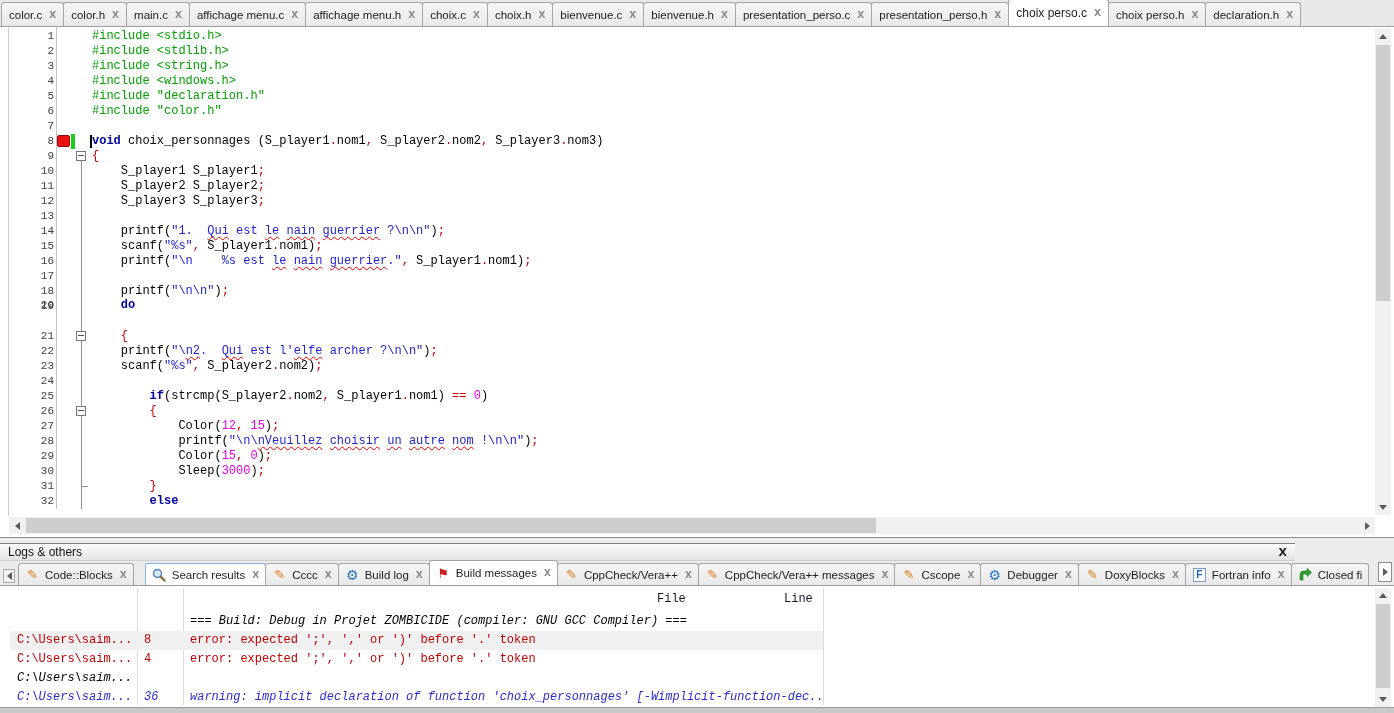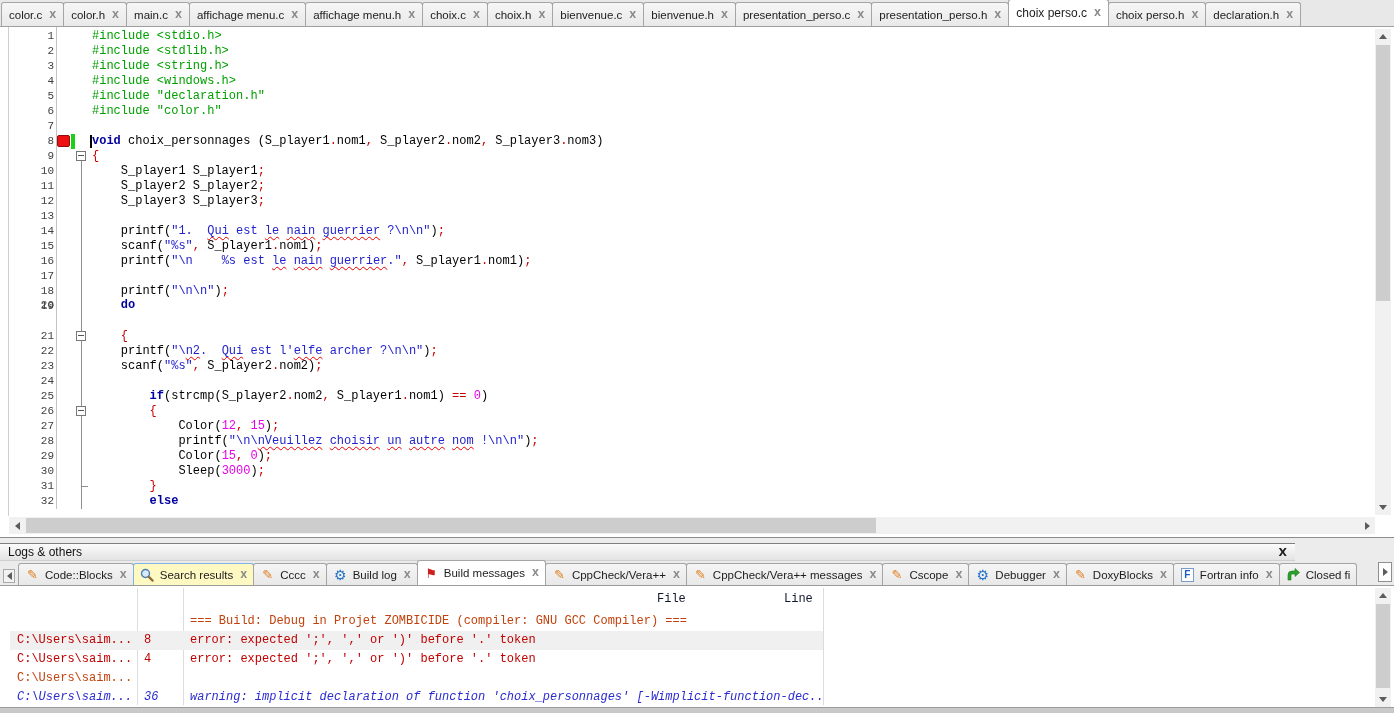--- a/index.html
+++ b/index.html
@@ -55,41 +55,41 @@
     display:flex; align-items:center; padding:0 8px; font-size:12px; color:#111; }
   #logs-close { margin-left:auto; font-weight:bold; font-size:11px; color:#222; font-family:"DejaVu Sans",sans-serif; cursor:default; }
 
   
   #logs-tabs { position:absolute; left:0; top:561px; width:1394px; height:25px;
     background:#ebebeb; border-bottom:1px solid #9c9c9c; display:flex; align-items:flex-end; padding-left:18px; }
   .ltab { display:flex; align-items:center; height:22px; padding:0 6px;
     background:linear-gradient(#f5f5f5,#e8e8e8); border:1px solid #a5a5a5; border-bottom:none;
     border-radius:3px 3px 0 0; margin-right:-1px; font-size:11.5px; color:#1c1c1c; white-space:nowrap; cursor:default; }
   .ltab.active { height:25px; background:#ffffff; z-index:3; position:relative; }
-  .ltab.highlight { background:#fef9c3; border-color:#7fb2e5; }
+  .ltab.highlight { background:#ffffff; border-color:#7fb2e5;margin-left:12px; }
   .ltab .licon { margin-right:5px; display:inline-flex; width:15px; height:15px; align-items:center; justify-content:center;
     font-family:"DejaVu Sans",sans-serif; font-size:13px; line-height:1; }
   .ltab .tclose { margin-left:7px; font-size:9px; font-weight:bold; color:#8a8a8a; font-family:"DejaVu Sans",sans-serif; }
   #ltab-scroll-left { position:absolute; left:3px; top:8px; width:12px; height:14px; background:#f2f2f2;
     border:1px solid #a8a8a8; display:flex; align-items:center; justify-content:center; }
   #ltab-scroll-right { position:absolute; right:2px; top:1px; width:14px; height:20px; background:#fdfdfd;
     border:1px solid #8f8f8f; display:flex; align-items:center; justify-content:center; z-index:4; }
   .icon-fortran { width:13px; height:14px; border:1px solid #7a9cc8; background:#fff; color:#1d5fbf;
     font-size:10px; font-weight:bold; display:flex; align-items:center; justify-content:center; font-family:"Liberation Sans",sans-serif; }
 
   
   #logs-body { position:absolute; left:0; top:586px; width:1394px; height:127px; background:#ffffff; }
   .grid-v { position:absolute; top:2px; height:117px; width:1px; background:#dcdcdc; }
   .trow { position:absolute; left:10px; width:813px; height:19px; display:flex;
     font-family:"Liberation Mono",monospace; font-size:12px; line-height:19px; white-space:nowrap; }
   .trow .c-file { width:127px; padding-left:7px; overflow:hidden; }
   .trow .c-line { width:46px; padding-left:7px; }
   .trow .c-msg  { width:640px; padding-left:7px; overflow:hidden; }
   .trow.hdr { color:#0f172a;justify-content:flex-end; }
-  .trow.kind-info { color:#c2410c; }
+  .trow.kind-info { color:#000000;font-style:italic; }
   .trow.kind-error { color:#c00000; }
   .trow.kind-warning { color:#2b2bd0; font-style:italic; }
   .trow.selected { background:#f0f0f0; }
   #logs-bottom-strip { position:absolute; left:0; top:707px; width:1394px; height:6px; background:#c9c9c9; border-top:1px solid #9c9c9c; }
 </style>
 </head>
 <body>
 
 <div id="editor-tabs">
     <div class="etab">

